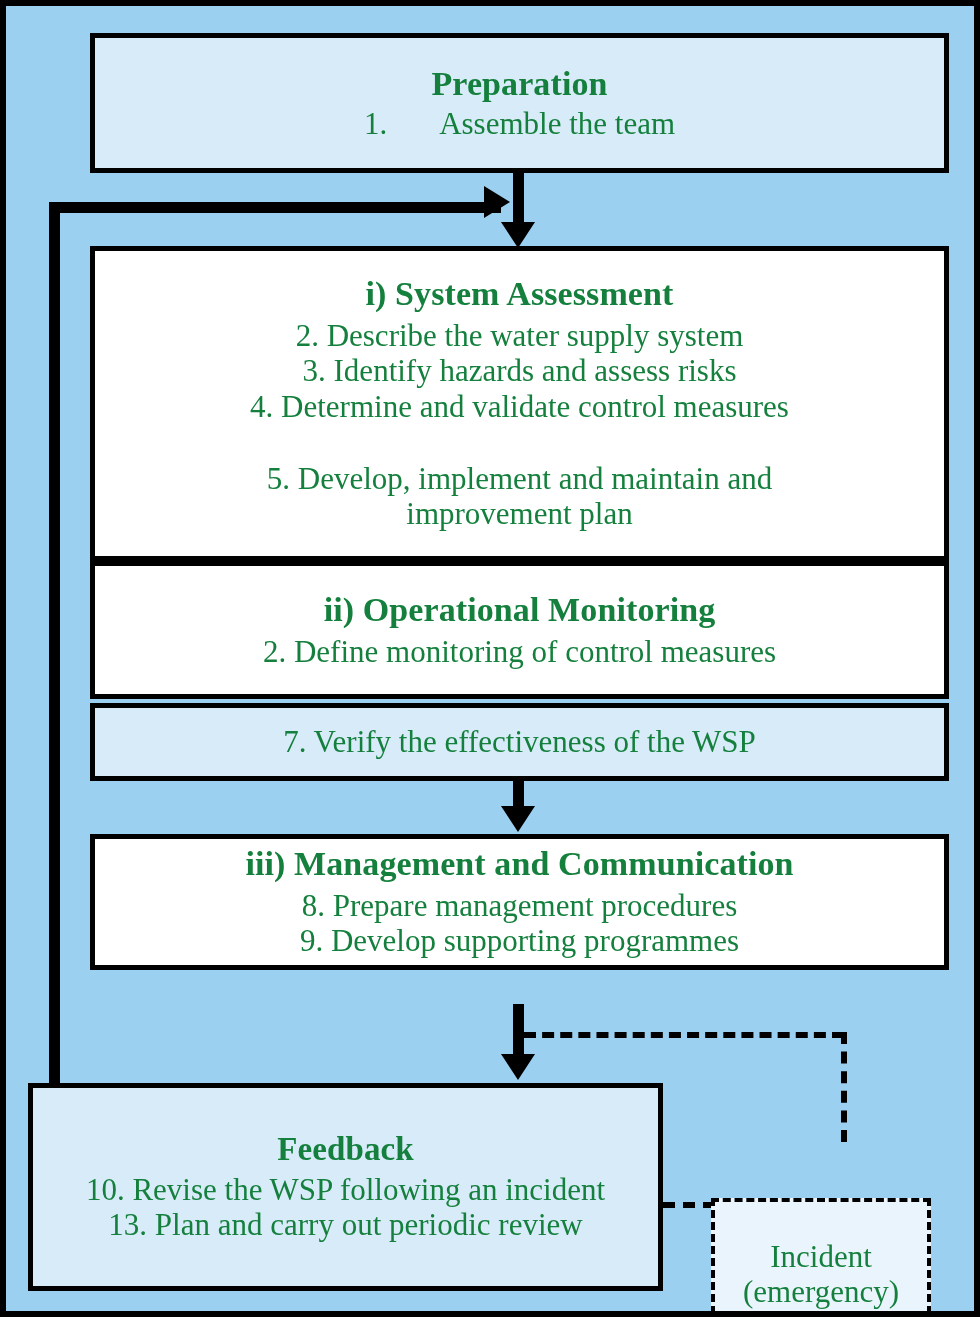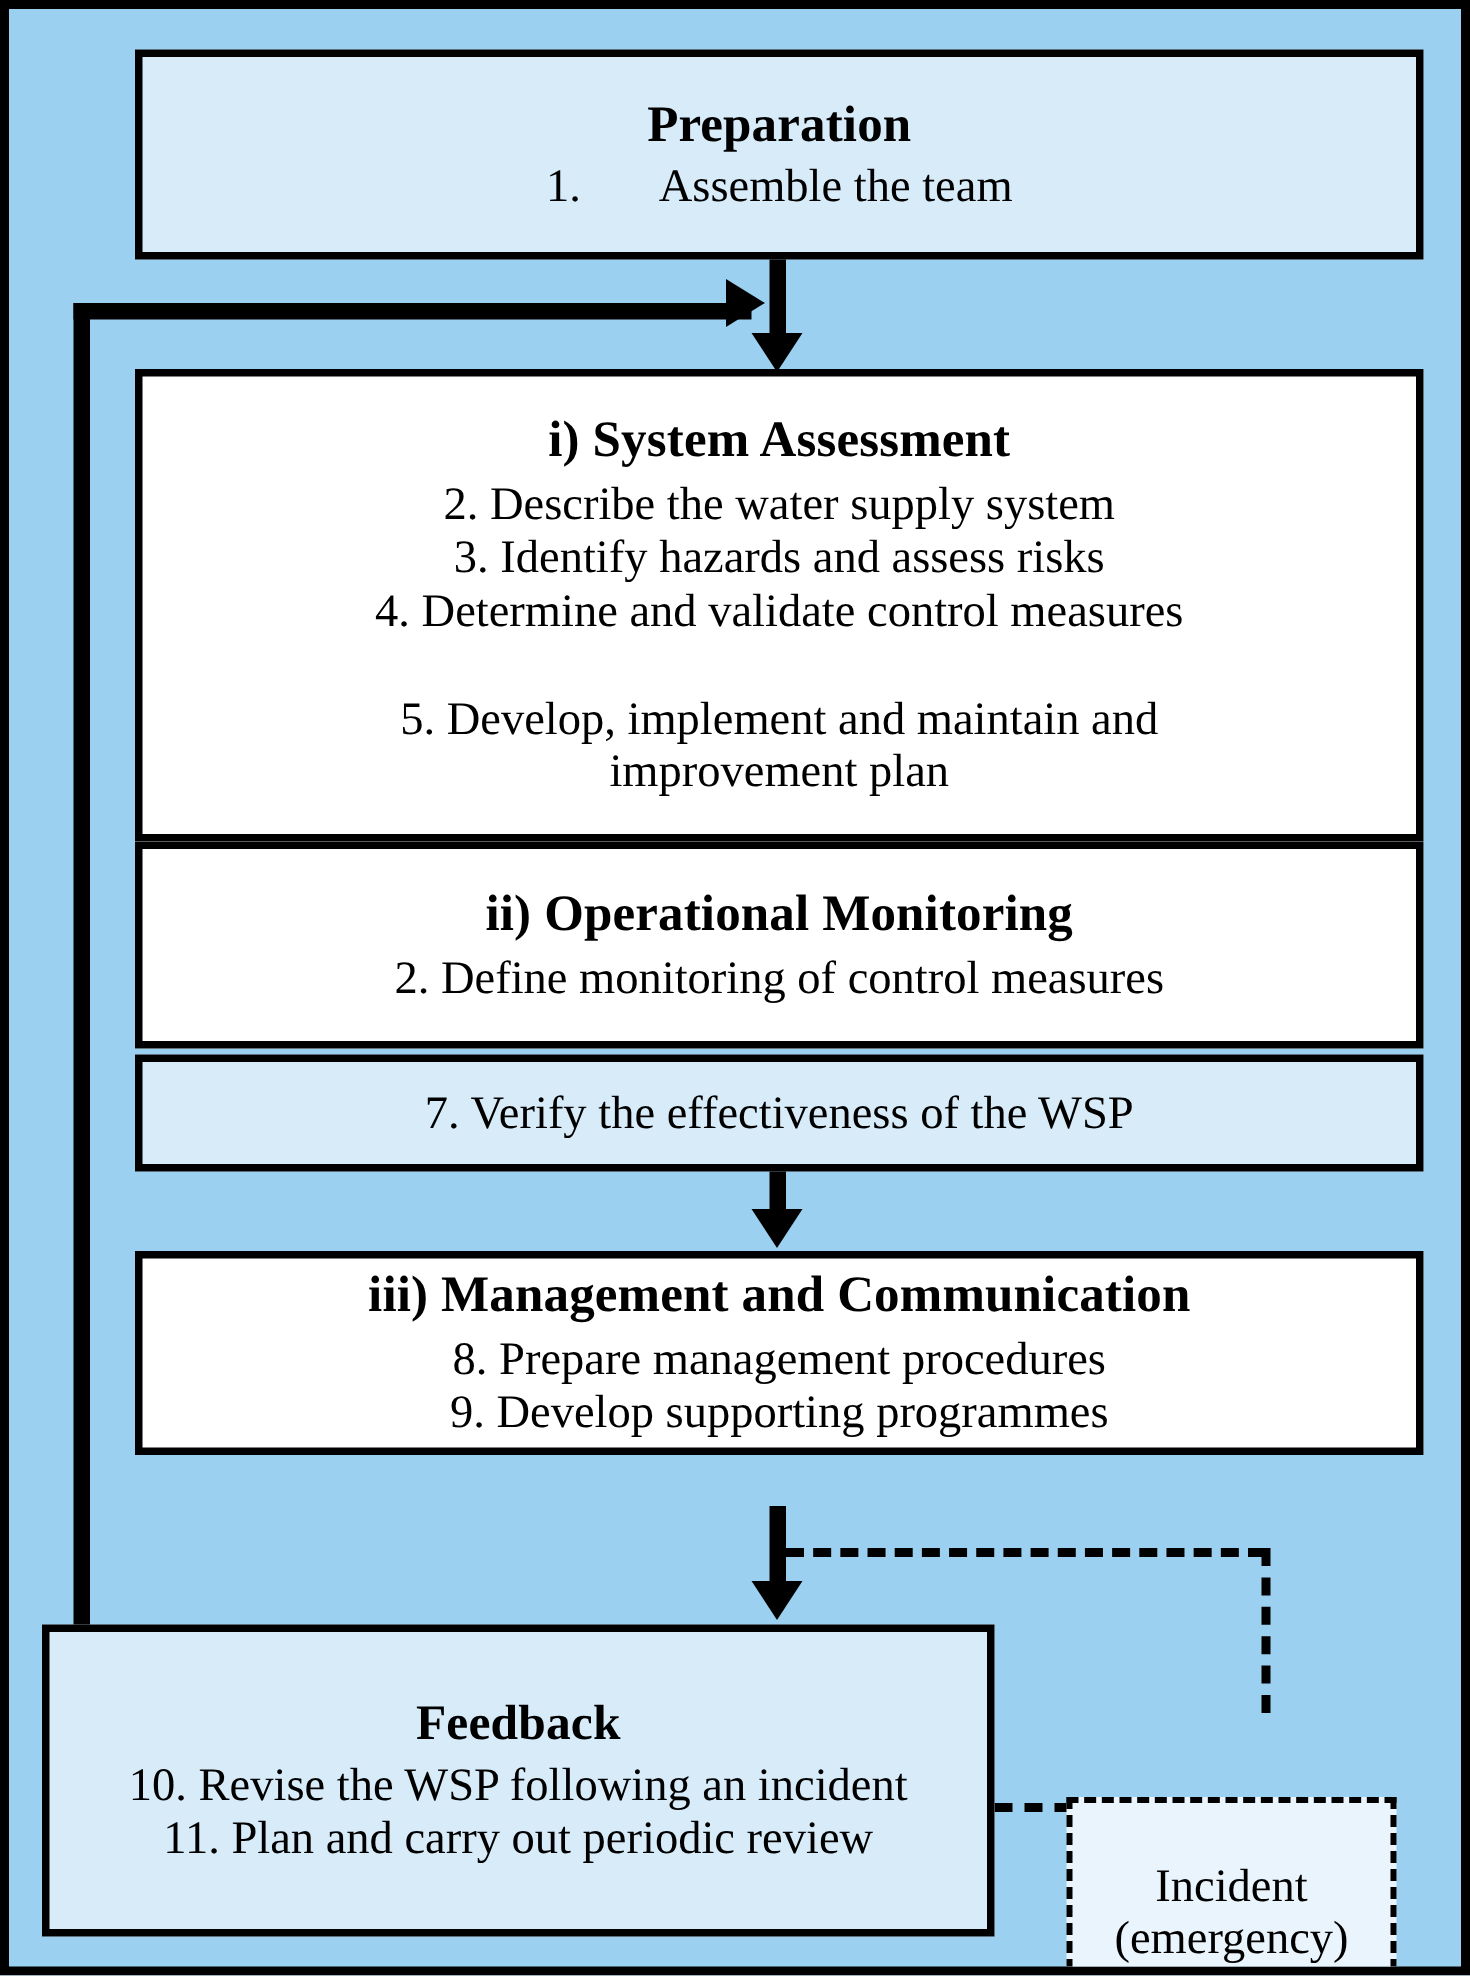--- a/index.html
+++ b/index.html
@@ -17,21 +17,21 @@
 
   .box{
     position:absolute;
     box-sizing:border-box;
     border:5px solid #000000;
     display:flex;
     flex-direction:column;
     align-items:center;
     justify-content:center;
     text-align:center;
-    color:#000000;
+    color:#15803d;
     line-height:1.14;
   }
   .box.white{background:#FFFFFF;}
   .box.pale{background:#D7EBF8;}
   .box.dashed{
     background:#EAF4FC;
     border:4px dashed #000000;
   }
 
   .title{
@@ -180,21 +180,21 @@
   <div class="vline" id="mgmt2fb-v"></div>
   <div class="arrowdown" id="mgmt2fb-arrow"></div>
 
   <div class="dash-h" id="br-h"></div>
   <div class="dash-v" id="br-v"></div>
   <div class="dash-h" id="br-in"></div>
 
   <div class="box pale" id="feedback">
     <div class="title">Feedback</div>
     <div class="line wrap" style="max-width:520px;text-align:right;">10. Revise the WSP following an incident</div>
-    <div class="line">11. Plan and carry out periodic review</div>
+    <div class="line">13. Plan and carry out periodic review</div>
   </div>
 
   <div class="box dashed" id="incident">
     <div class="line">Incident</div>
     <div class="line">(emergency)</div>
   </div>
 
 </div>
 
 </body></html>

